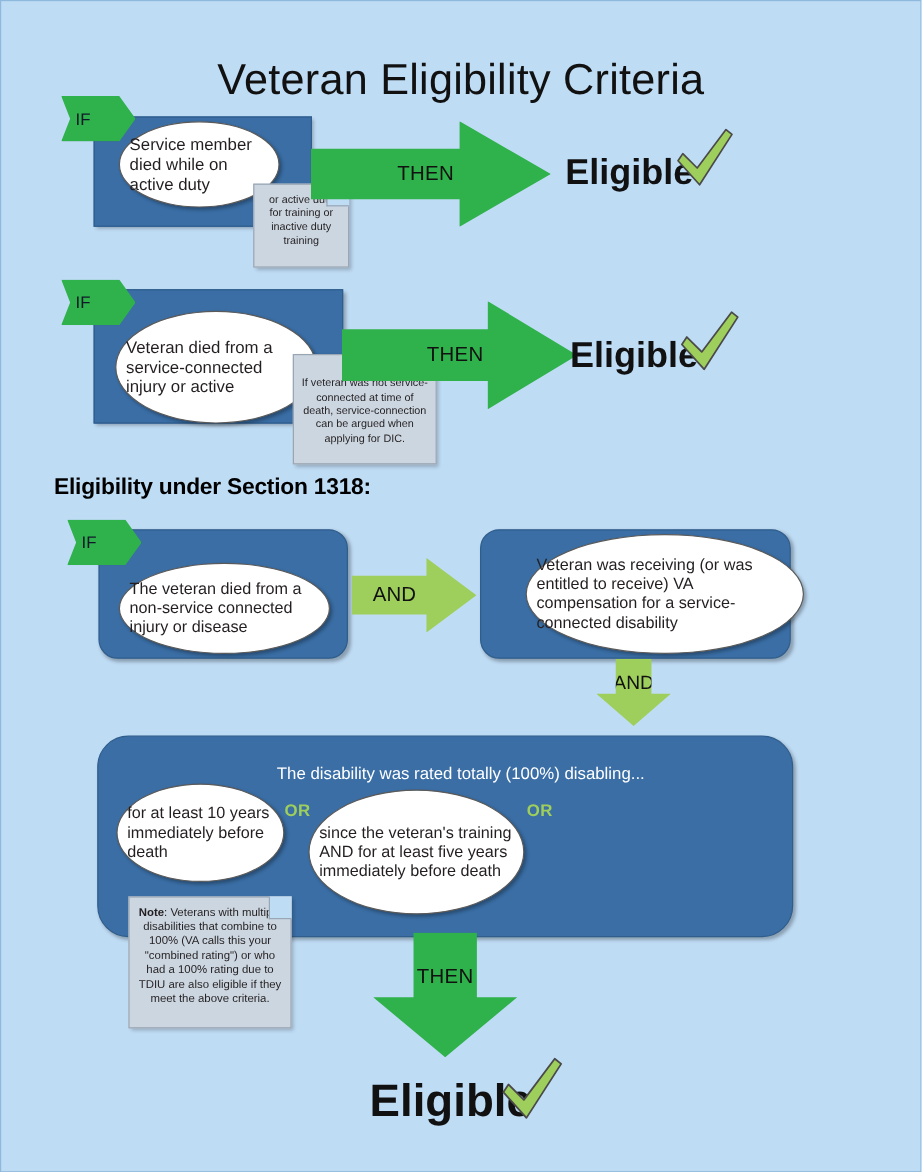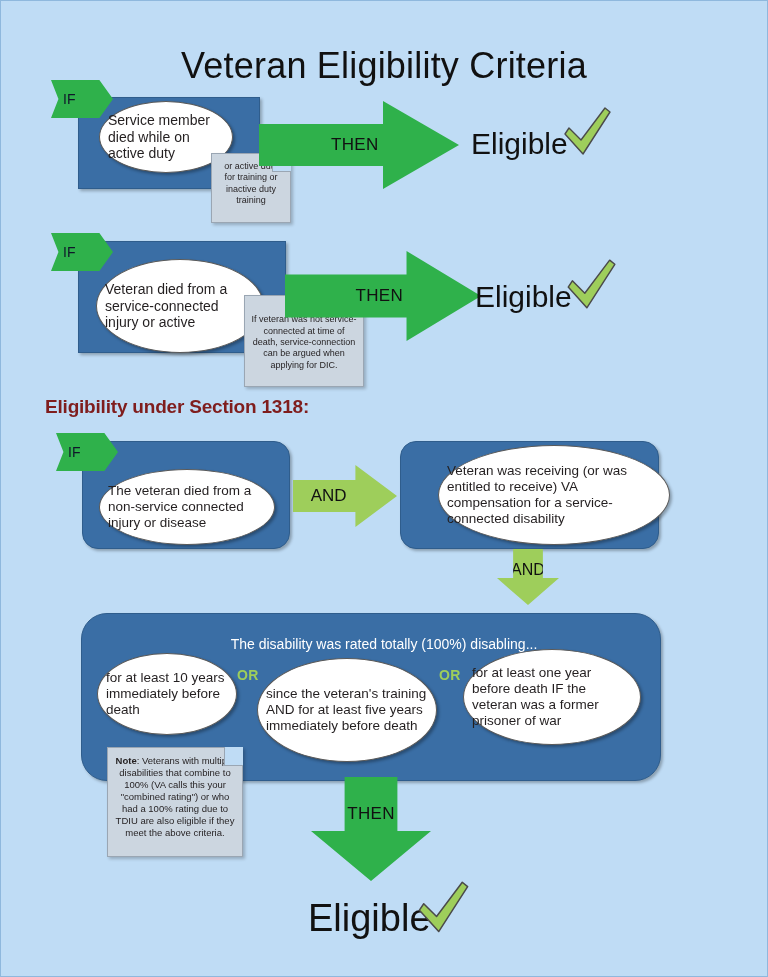--- a/index.html
+++ b/index.html
@@ -30,21 +30,21 @@
     font-weight: 400;
     color: #111111;
     letter-spacing: 0.2px;
     font-family: "Liberation Sans", sans-serif;
     margin-top: 22px;
   }
   .section-heading {
     position: absolute;
     font-size: 19px;
     font-weight: bold;
-    color: #7f1d1d;
+    color: #000000;
     letter-spacing: -0.2px;
   }
 
   
   .blue-box {
     position: absolute;
     background: #3a6ea5;
     border: 1px solid #2b5party;
     box-sizing: border-box;
     box-shadow: 2px 2px 3px rgba(0,0,0,0.28);
@@ -170,20 +170,21 @@
     border-bottom: 1px solid #9aa6b3;
   }
   .note b { font-weight: bold; }
 
   
   .eligible {
     position: absolute;
     font-size: 30px;
     color: #111;
     white-space: nowrap;
+    font-weight: bold;
   }
   .eligible.big { font-size: 38px; }
   .check {
     position: absolute;
   }
 
   
   .or-label {
     position: absolute;
     font-size: 14px;
@@ -297,23 +298,20 @@
   </div>
 
   <div class="or-label" style="left:236px; top:666px;">OR</div>
 
   <div class="ellipse" style="left:256px; top:657px; width:180px; height:104px; font-size:13.5px;">
     <span>since the veteran's training AND for at least five years immediately before death</span>
   </div>
 
   <div class="or-label" style="left:438px; top:666px;">OR</div>
 
-  <div class="ellipse" style="left:462px; top:648px; width:178px; height:96px; font-size:13.5px;">
-    <span>for at least one year before death IF the veteran was a former prisoner of war</span>
-  </div>
 
   <div class="note" style="left:106px; top:746px; width:136px; height:110px; font-size:9.5px; text-align:center;">
     <span class="fold"></span>
     <span><b>Note</b><span>: Veterans with multiple disabilities that combine to 100% (VA calls this your "combined rating") or who had a 100% rating due to TDIU are also eligible if they meet the above criteria.</span></span>
   </div>
 
   <div class="arrow-down" style="left:310px; top:776px; width:120px; height:104px;">
     <span class="alabel">THEN</span>
   </div>
 

